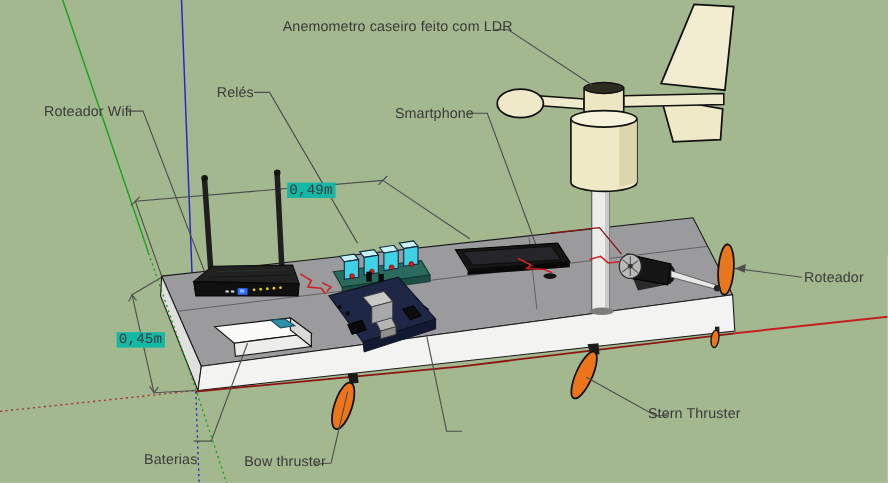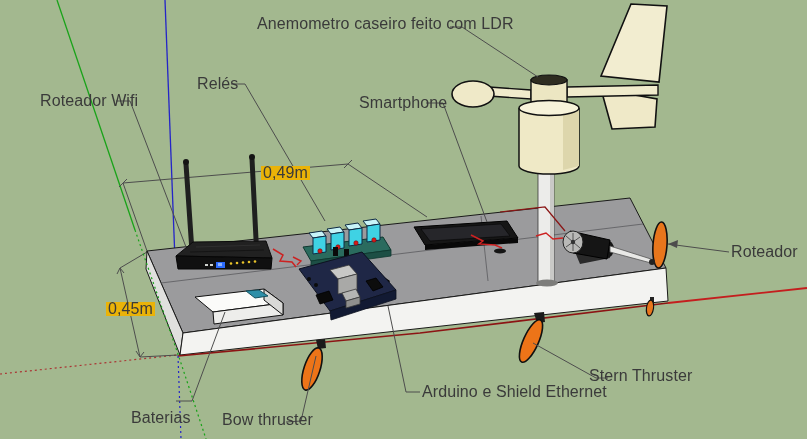--- a/index.html
+++ b/index.html
@@ -6,27 +6,27 @@
   .stage{
     position:relative;
     width:807px;height:439px;
     background:#a3b88f;
     overflow:hidden;
     font-family:"Liberation Sans","DejaVu Sans",sans-serif;
   }
   .stage svg{position:absolute;left:0;top:0;}
   .lbl{
     position:absolute;
-    font-size:16px;
+    font-size:13px;
     color:#3a3a3a;
     white-space:nowrap;
     letter-spacing:.1px;
     line-height:14px;
   }
-  .lbl.dim{background:#eab308;padding:0 2px;}
+  .lbl.dim{background:#14b8a6;padding:0 2px;font-family:Liberation Mono, monospace;}
 </style>
 </head>
 <body>
 
 <div class="stage">
 <svg width="807" height="439" viewBox="0 0 807 439">
 
   <g>
     <line x1="57" y1="0" x2="135" y2="230" stroke="#19a319" stroke-width="1.3"></line>
   </g>
@@ -217,15 +217,14 @@
 
   <div class="lbl" style="left:257px;top:17px">Anemometro caseiro feito com LDR</div>
   <div class="lbl" style="left:40px;top:94px">Roteador Wifi</div>
   <div class="lbl" style="left:197px;top:77px">Relés</div>
   <div class="lbl" style="left:359px;top:96px">Smartphone</div>
   <div class="lbl dim" style="left:261px;top:166px">0,49m</div>
   <div class="lbl dim" style="left:106px;top:302px">0,45m</div>
   <div class="lbl" style="left:731px;top:245px">Roteador</div>
   <div class="lbl" style="left:131px;top:411px">Baterias</div>
   <div class="lbl" style="left:222px;top:413px">Bow thruster</div>
-  <div class="lbl" style="left:422px;top:385px">Arduino e Shield Ethernet</div>
   <div class="lbl" style="left:589px;top:369px">Stern Thruster</div>
 </div>
 
 </body></html>

